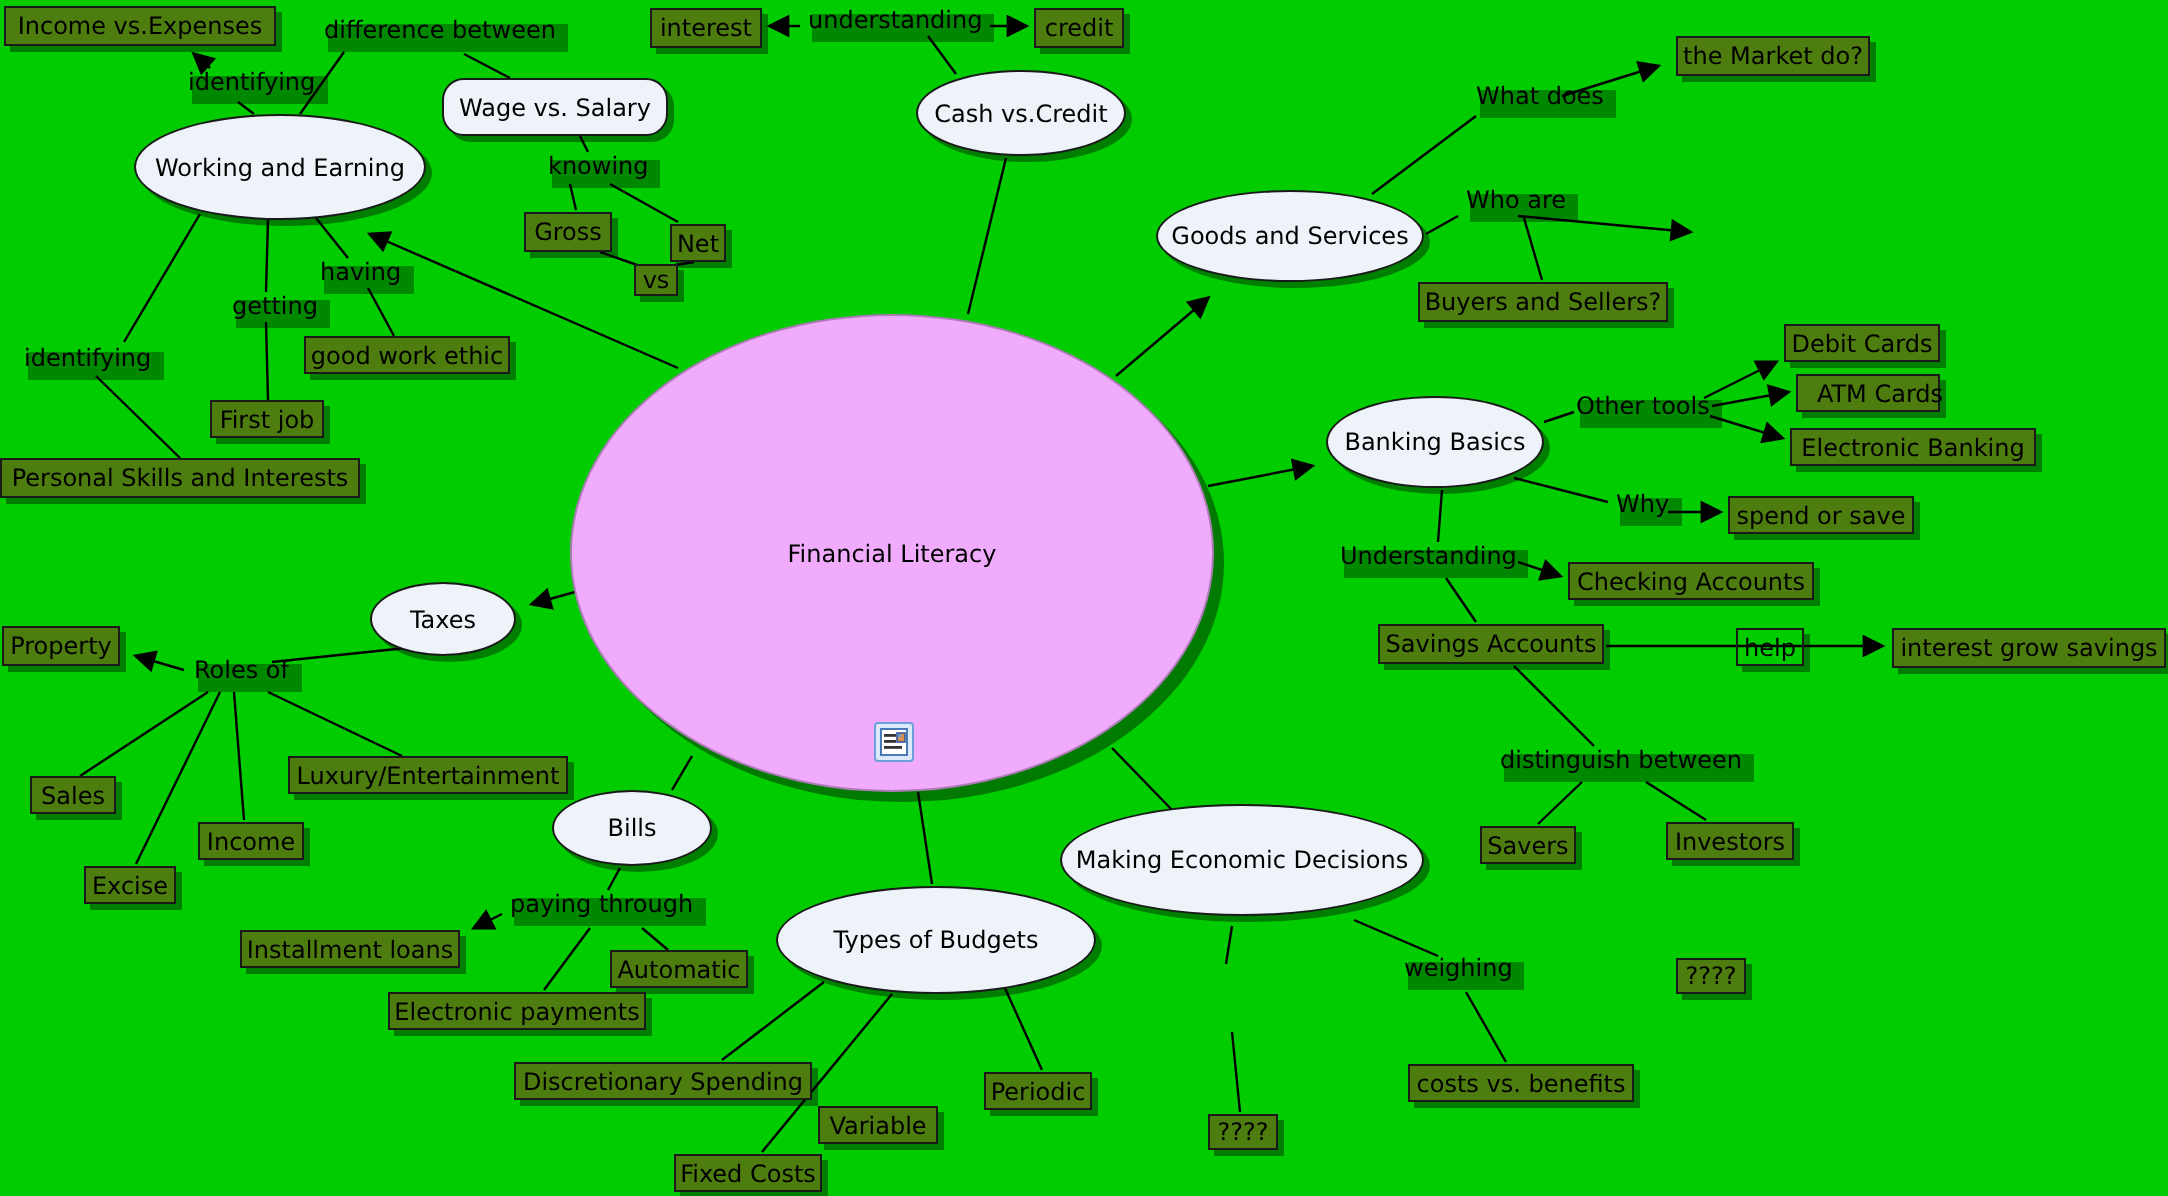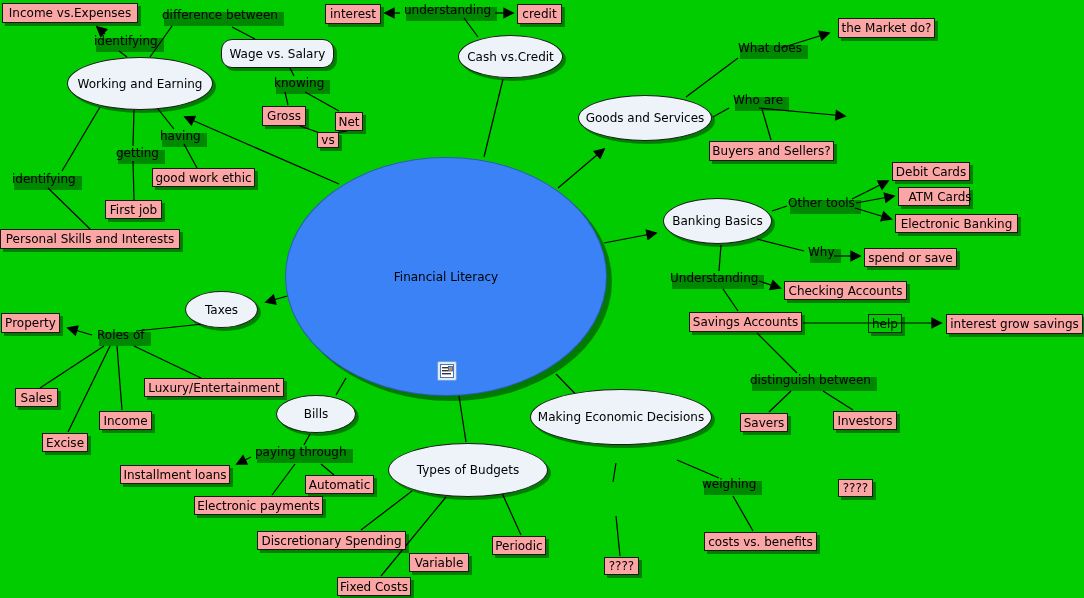--- a/index.html
+++ b/index.html
@@ -27,22 +27,22 @@
   }
   .rounded{
     border:1.4px solid #1a1a1a;border-radius:11px;
     box-shadow:3px 3px 0 rgba(0,0,0,0.38);
   }
   .box{
     border:1px solid #1a1a1a;
     box-shadow:3px 3px 0 rgba(0,0,0,0.38);
   }
   .ellipse,.rounded{background:#edf3f8;}
-  .ellipse-main{background:#3b82f6;}
-  .box{background:#fca5a5;}
+  .ellipse-main{background:#f0abfc;}
+  .box{background:#4d7c0f;}
   .label{
     background:transparent;padding:0 2px;
   }
   .label::before{
     content:"";position:absolute;left:0;top:0;right:0;bottom:0;
     transform:translate(4px,4px);
     background:rgba(0,0,0,0.33);
     z-index:-1;
   }
   .label-boxed{
@@ -143,21 +143,21 @@
       <rect x="9" y="3" width="1.6" height="1.6" fill="#6aa0d8"></rect>
     </svg>
   </div>
     <div class="node ellipse" style="left: 67px; top: 57px; width: 146px; height: 53px;">Working and Earning</div>
     <div class="node ellipse" style="left: 458px; top: 35px; width: 105px; height: 43px;">Cash vs.Credit</div>
     <div class="node ellipse" style="left: 578px; top: 95px; width: 134px; height: 46px;">Goods and Services</div>
     <div class="node ellipse" style="left: 663px; top: 198px; width: 109px; height: 46px;">Banking Basics</div>
     <div class="node ellipse" style="left: 276px; top: 395px; width: 80px; height: 38px;">Bills</div>
     <div class="node ellipse" style="left: 185px; top: 291px; width: 73px; height: 37px;">Taxes</div>
     <div class="node ellipse" style="left: 388px; top: 443px; width: 160px; height: 54px;">Types of Budgets</div>
-    <div class="node ellipse" style="left: 530px; top: 389px; width: 182px; height: 56px;">Making Economic Decisions</div>
+    <div class="node ellipse" style="left: 530px; top: 402px; width: 182px; height: 56px;">Making Economic Decisions</div>
     <div class="node rounded" style="left: 221px; top: 39px; width: 113px; height: 29px;">Wage vs. Salary</div>
     <div class="node box" style="left: 2px; top: 3px; width: 136px; height: 20px;">Income vs.Expenses</div>
     <div class="node box" style="left: 325px; top: 4px; width: 56px; height: 20px;">interest</div>
     <div class="node box" style="left: 517px; top: 4px; width: 45px; height: 20px;">credit</div>
     <div class="node box" style="left: 838px; top: 18px; width: 97px; height: 20px;">the Market do?</div>
     <div class="node box" style="left: 709px; top: 141px; width: 125px; height: 20px;">Buyers and Sellers?</div>
     <div class="node box" style="left: 892px; top: 162px; width: 78px; height: 19px;">Debit Cards</div>
     <div class="node box" style="left: 898px; top: 187px; width: 72px; height: 19px; padding-left: 12px;">ATM Cards</div>
     <div class="node box" style="left: 895px; top: 214px; width: 123px; height: 19px;">Electronic Banking</div>
     <div class="node box" style="left: 864px; top: 248px; width: 93px; height: 19px;">spend or save</div>

